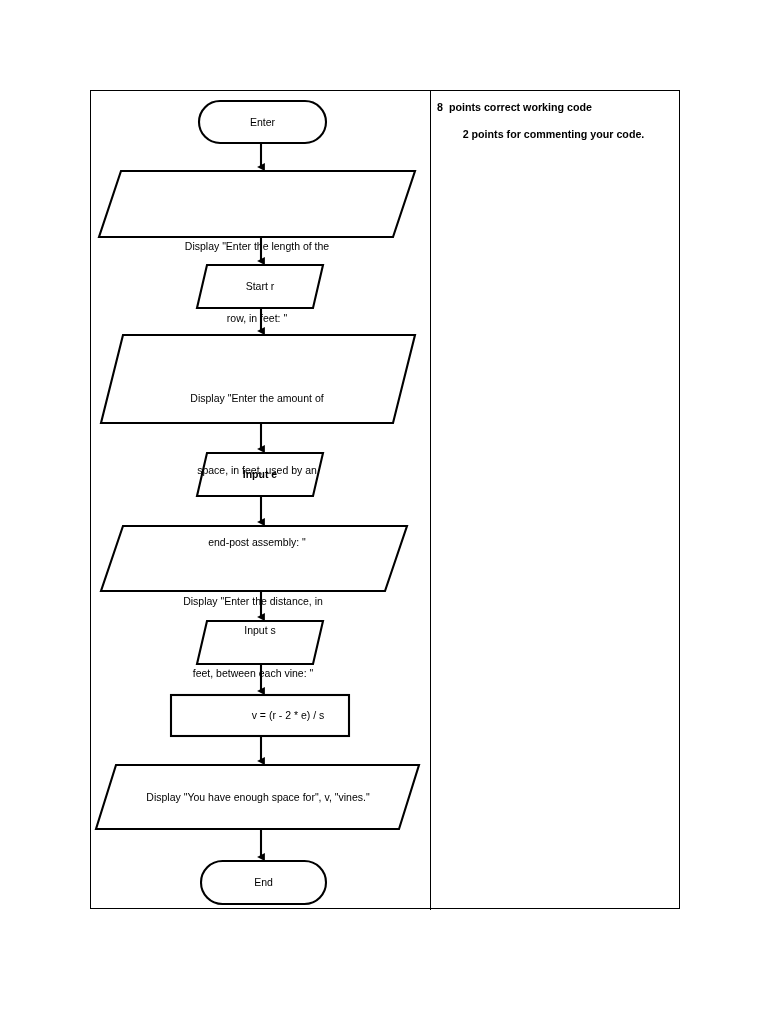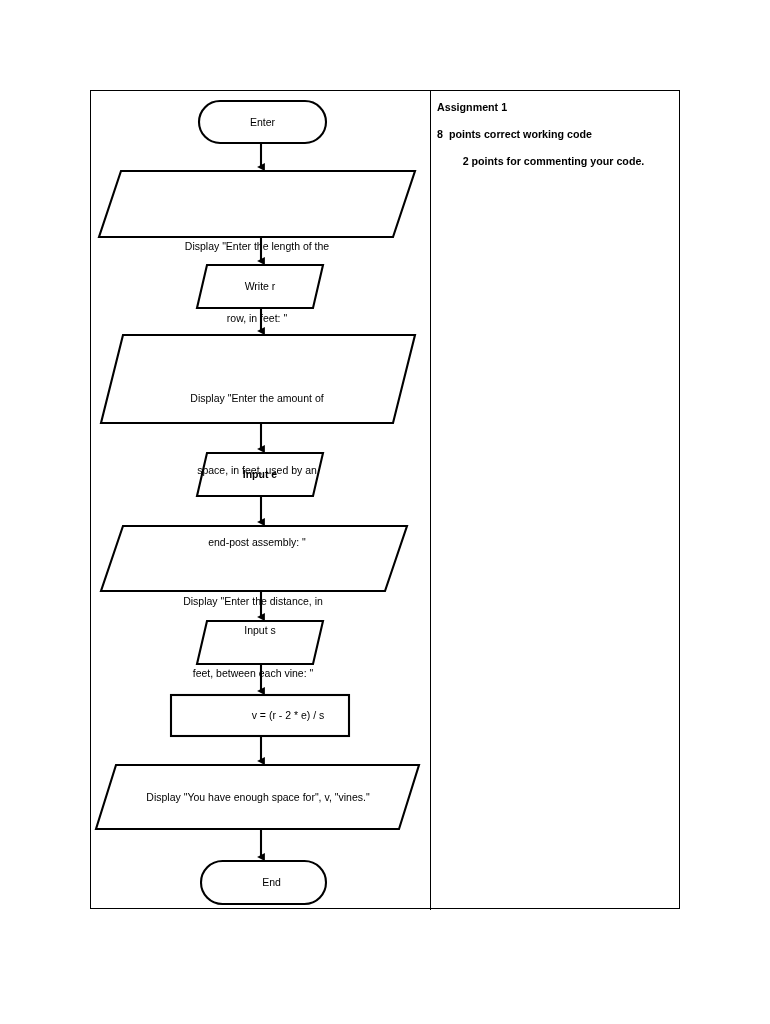--- a/index.html
+++ b/index.html
@@ -131,45 +131,44 @@
         </g>
       </svg>
 
       <div class="node-text" style="left:108px;top:19px;width:127px;line-height:24px;">Enter</div>
 
       <div class="node-text" style="left:18px;top:95px;width:296px;">
         <div>Display "Enter the length of the</div>
         <div>row, in feet: "</div>
       </div>
 
-      <div class="node-text" style="left:106px;top:183px;width:126px;">Write r</div>
+      <div class="node-text" style="left:106px;top:183px;width:126px;">Start r</div>
 
       <div class="node-text" style="left:18px;top:247px;width:296px;">
         <div>Display "Enter the amount of</div>
         <div>space, in feet, used by an</div>
         <div>end-post assembly: "</div>
       </div>
 
       <div class="node-text" style="left:106px;top:371px;width:126px;font-weight:bold;">Input e</div>
 
       <div class="node-text" style="left:14px;top:450px;width:296px;">
         <div>Display "Enter the distance, in</div>
         <div>feet, between each vine: "</div>
       </div>
 
       <div class="node-text" style="left:106px;top:527px;width:126px;">Input s</div>
 
       <div class="node-text" style="left:80px;top:612px;width:178px;padding-left:28px;">v = (r - 2 * e) / s</div>
 
       <div class="node-text" style="left:12px;top:694px;width:310px;">Display "You have enough space for", v, "vines."</div>
 
-      <div class="node-text" style="left:110px;top:779px;width:125px;padding-left:8px;">End</div>
+      <div class="node-text" style="left:110px;top:779px;width:125px;">End</div>
 
     </div>
 
     <div class="text-pane">
-      <p class="assign-line">Assignment 1</p>
       <p class="assign-line">8  points correct working code</p>
       <p class="assign-line">2 points for commenting your code.</p>
     </div>
 
   </div>
 </div>
 
 </body></html>

